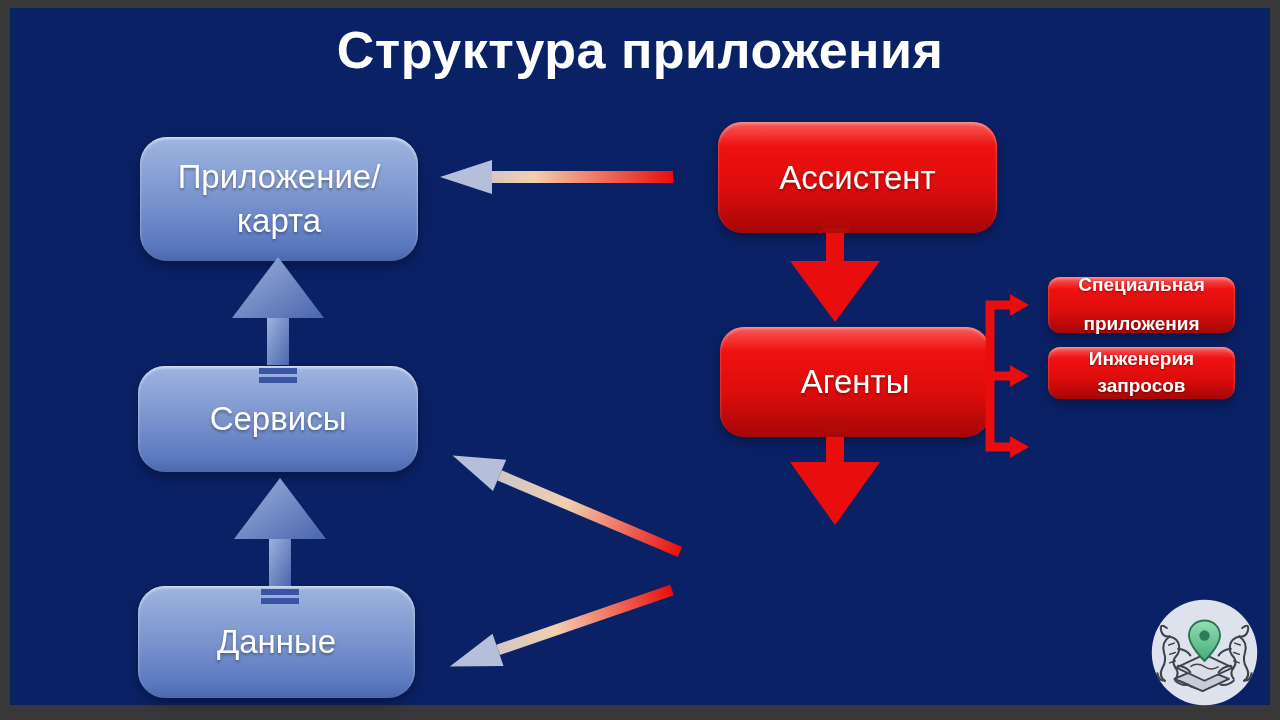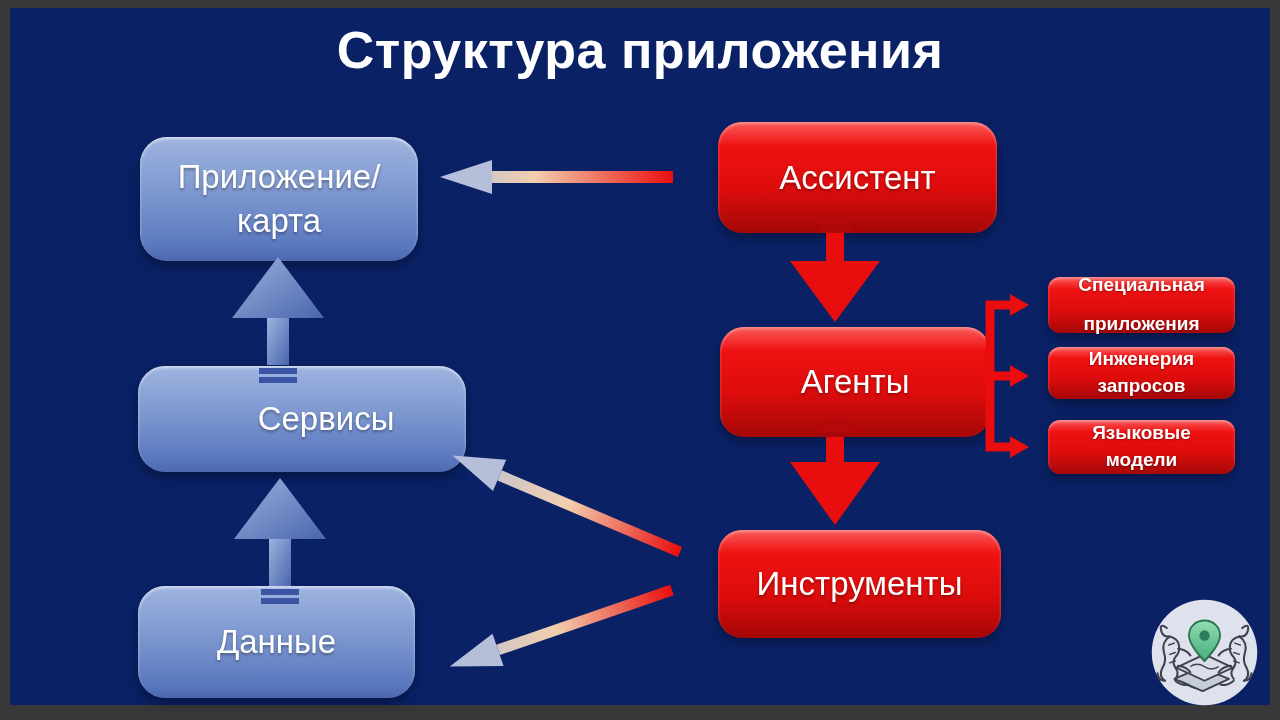--- a/index.html
+++ b/index.html
@@ -13,21 +13,21 @@
   .node span{display:block;line-height:1.32;text-shadow:0 2px 3px rgba(0,0,0,.35);}
   .blue{background:linear-gradient(180deg,#9fb5e0 0%,#7b95ce 48%,#5a78bf 88%,#4c67ac 100%);
         border-radius:27px;font-size:33px;
         box-shadow:inset 0 2px 3px rgba(255,255,255,.55),0 5px 12px rgba(0,0,0,.35);}
   .red{background:linear-gradient(180deg,#fa5b5b 0%,#ef1111 22%,#dd0c0c 60%,#a50707 100%);
        border-radius:24px;font-size:33px;
        box-shadow:inset 0 2px 3px rgba(255,255,255,.35),0 5px 12px rgba(0,0,0,.35);margin-left:20px;}
   .small{border-radius:12px;font-size:19px;font-weight:600;}
   .small span{line-height:1.4;text-shadow:0 1px 2px rgba(0,0,0,.4);}
   #app{left:140px;top:137px;width:278px;height:124px;}
-  #services{left:138px;top:366px;width:280px;height:106px;padding-left:48px;}
+  #services{left:138px;top:366px;width:280px;height:106px;}
   #data{left:138px;top:586px;width:277px;height:112px;}
   #assistant{left:698px;top:122px;width:279px;height:111px;}
   #agents{left:700px;top:327px;width:270px;height:110px;}
   #tools{left:698px;top:530px;width:283px;height:108px;}
   #comp1{left:1028px;top:277px;width:187px;height:56px;gap:12px;}
   #comp2{left:1028px;top:347px;width:187px;height:52px;}
   #comp3{left:1028px;top:420px;width:187px;height:54px;}
   .arrow-layer{position:absolute;left:0;top:0;pointer-events:none;}
   .logo{position:absolute;left:1148px;top:596px;width:113px;height:113px;}
 </style>
@@ -49,35 +49,28 @@
   <div class="node blue" id="data">
     <span>Данные</span>
   </div>
 
   <div class="node red" id="assistant">
     <span>Ассистент</span>
   </div>
   <div class="node red" id="agents">
     <span>Агенты</span>
   </div>
-  <div class="node red" id="tools">
-    <span>Инструменты</span>
-  </div>
 
   <div class="node red small" id="comp1">
     <span>Специальная</span>
     <span>приложения</span>
   </div>
   <div class="node red small" id="comp2">
     <span>Инженерия</span>
     <span>запросов</span>
-  </div>
-  <div class="node red small" id="comp3">
-    <span>Языковые</span>
-    <span>модели</span>
   </div>
 
   <svg class="arrow-layer" width="1280" height="720" viewBox="0 0 1280 720">
     <defs>
       <linearGradient id="gBlue" x1="0" y1="0" x2="1" y2="1">
         <stop offset="0" stop-color="#9db2de"></stop>
           <stop offset="1" stop-color="#4a66ad"></stop>
       </linearGradient>
       <linearGradient id="gHoriz" gradientUnits="userSpaceOnUse" x1="441" y1="0" x2="673" y2="0">
         <stop offset="0" stop-color="#b6bfd9"></stop>

